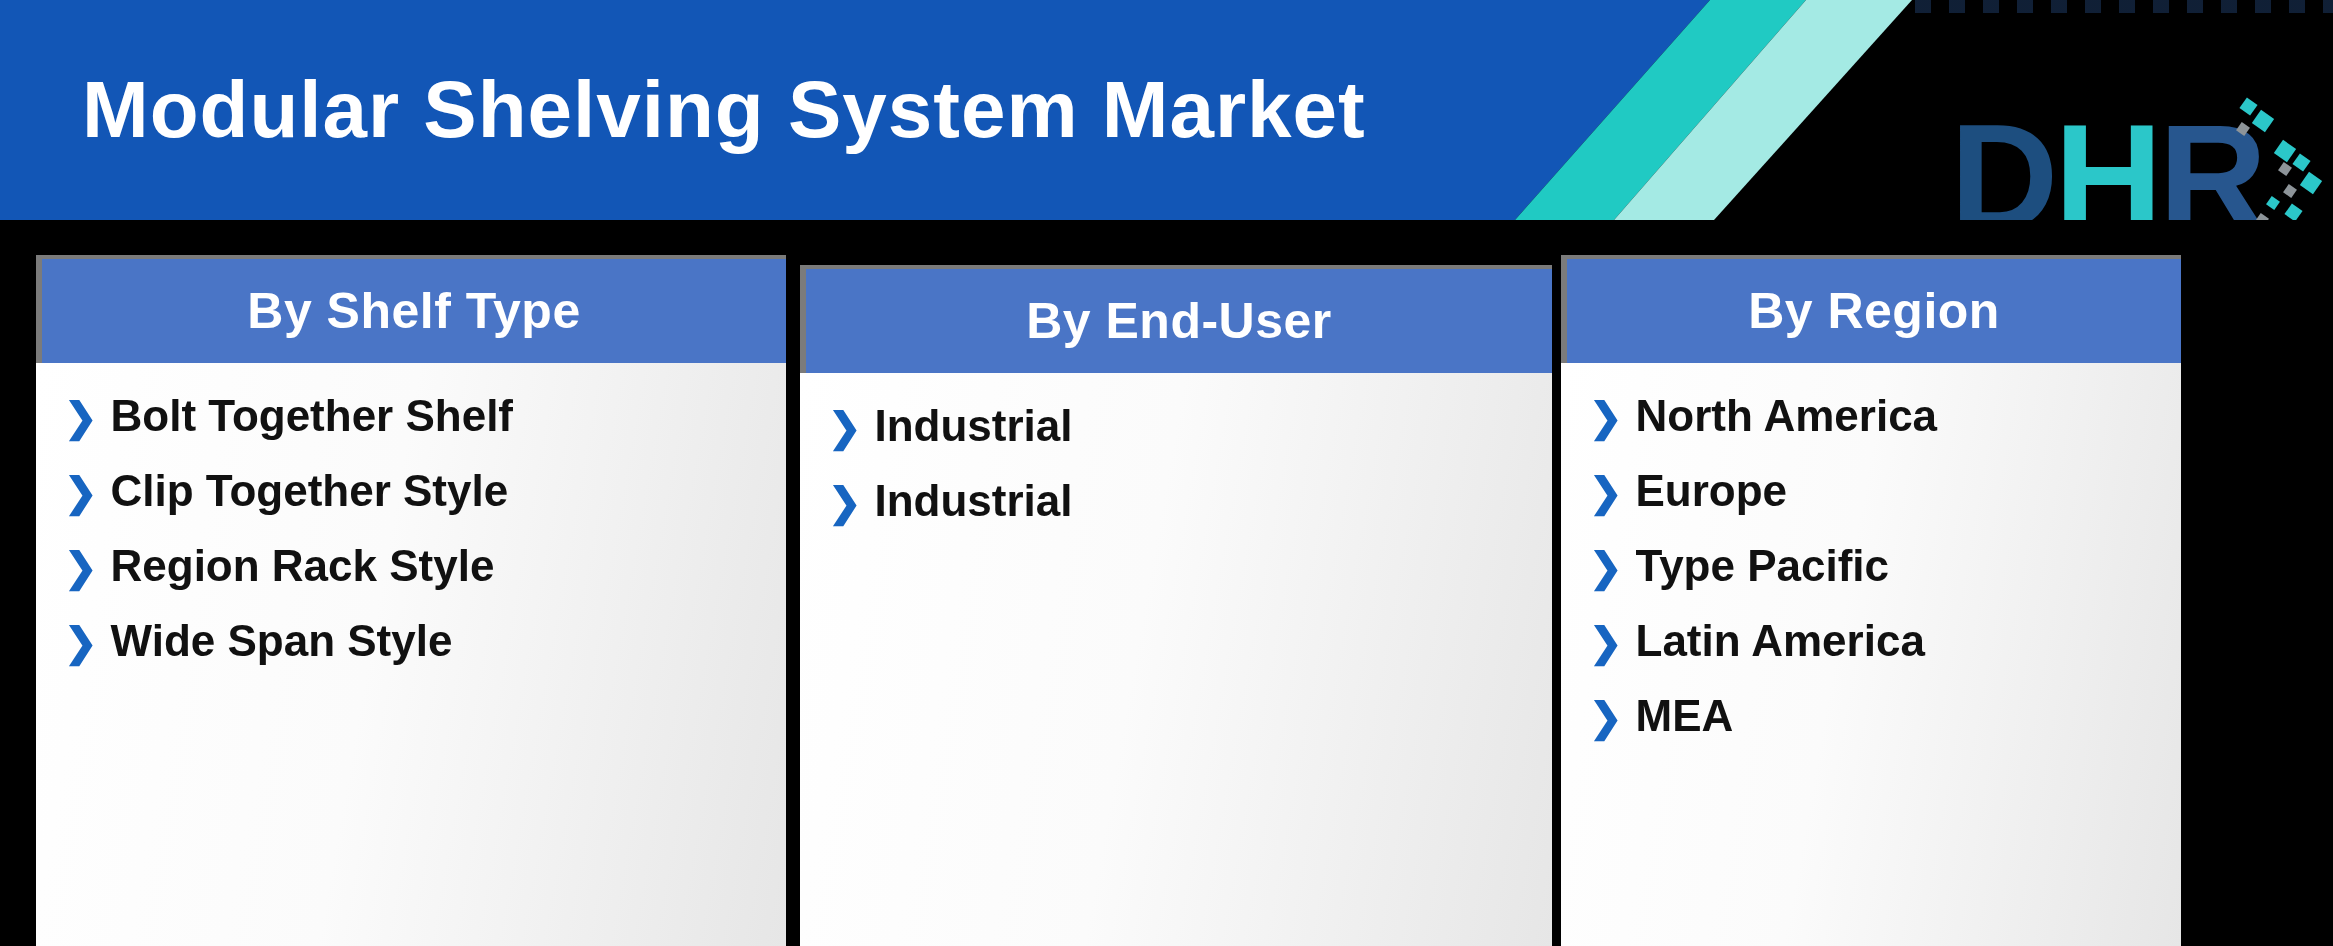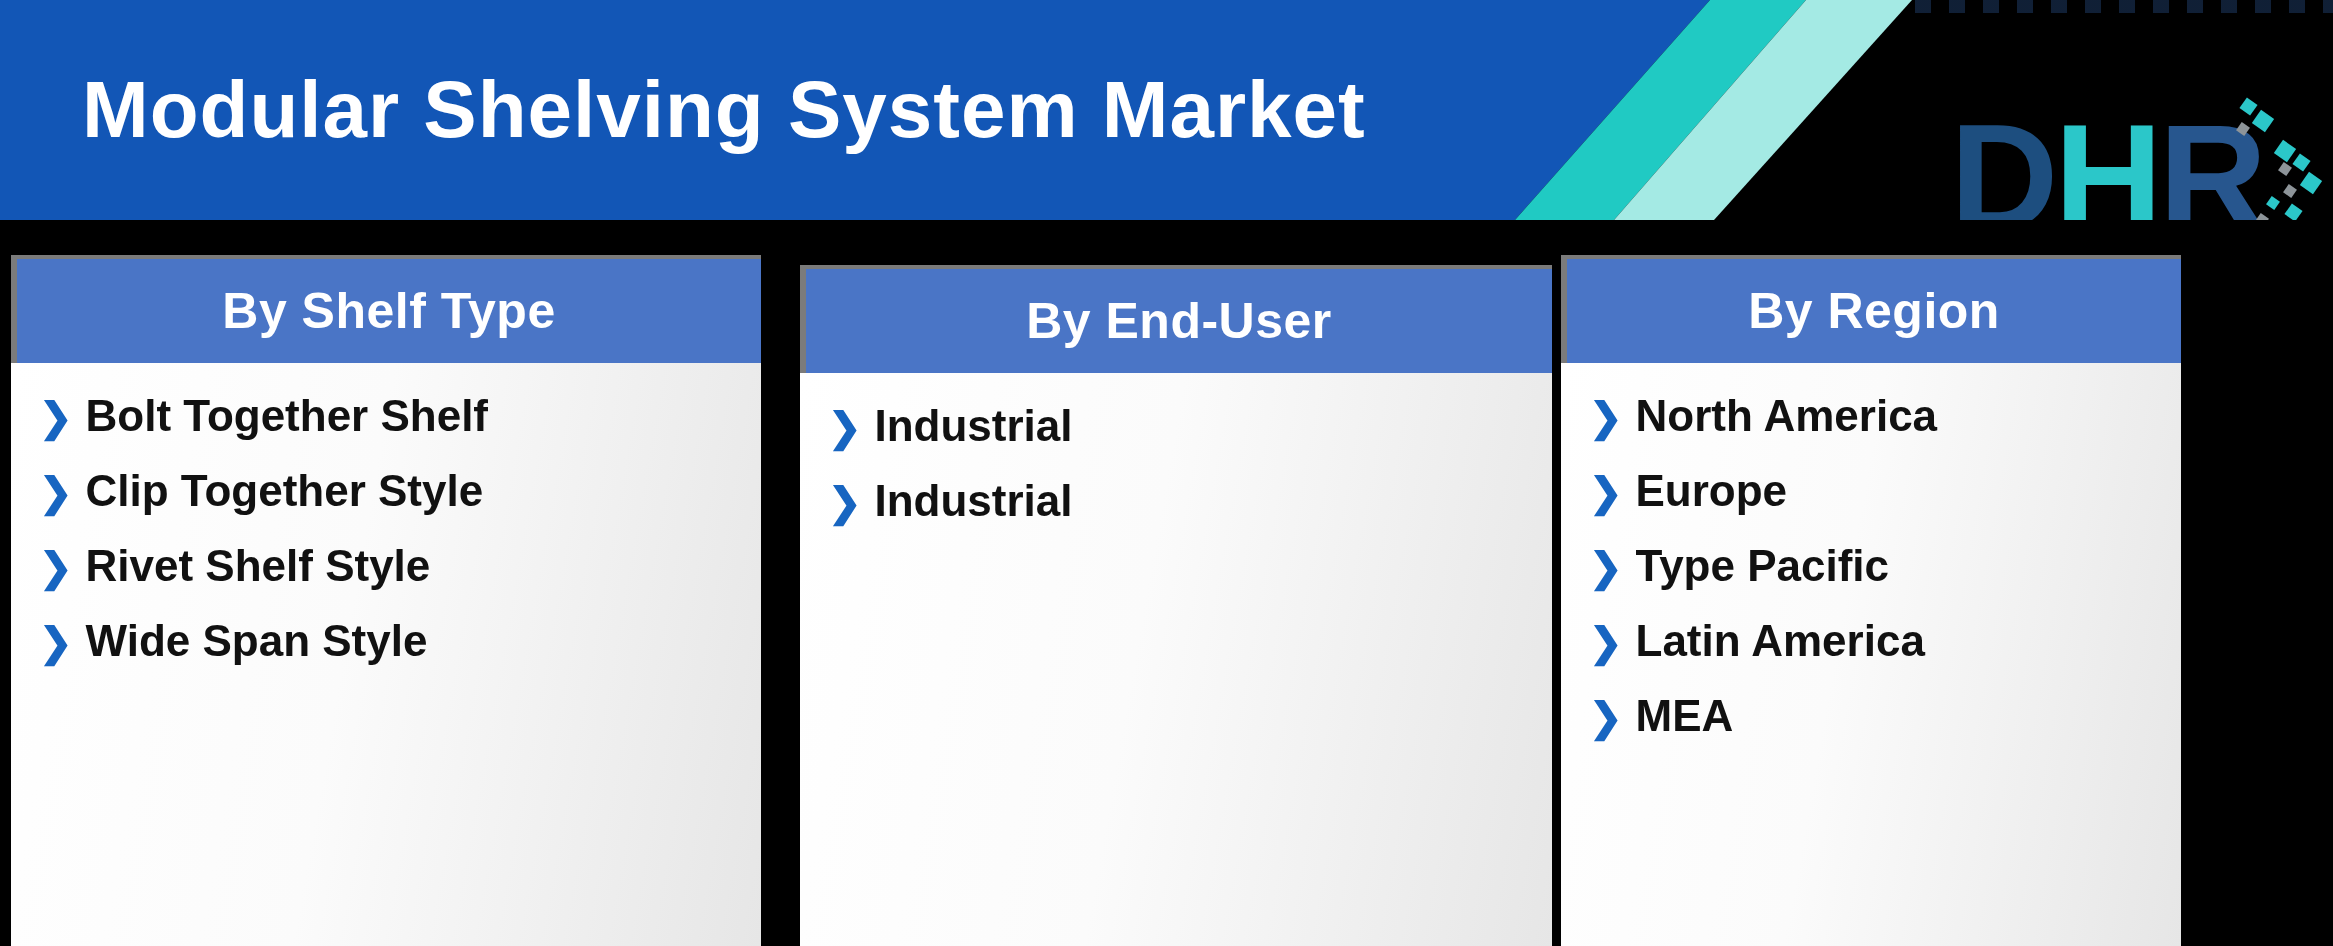--- a/index.html
+++ b/index.html
@@ -31,21 +31,21 @@
   .logo-r{color:#27568e;}
   .px{position:absolute;background:#2bc7c9;transform:rotate(35deg);}
   .px.gray{background:#8d9499;}
   .px.s10{width:10px;height:10px;}
   .px.s13{width:13px;height:13px;}
   .px.s16{width:16px;height:16px;}
 
   
   .columns-area{position:absolute;left:0;top:220px;width:2333px;height:726px;background:#000;}
   .seg-column{position:absolute;top:35px;height:691px;}
-  .col-1{left:11px;width:750px;}
+  .col-1{left:36px;width:750px;}
   .col-2{left:800px;width:752px;margin-top:10px;}
   .col-3{left:1552px;width:620px;padding-left:9px;}
   .col-header{
     height:104px;background:#4a75c6;
     border-top:4px solid #7b7b7b;border-left:6px solid #7b7b7b;
     display:flex;align-items:center;justify-content:center;
     color:#ffffff;font-size:50px;font-weight:700;letter-spacing:.5px;
   }
   .col-body{
     height:583px;
@@ -104,21 +104,21 @@
         <li class="seg-item">
             <span class="chevron">❯</span>
             <span>Bolt Together Shelf</span>
           </li>
         <li class="seg-item">
             <span class="chevron">❯</span>
             <span>Clip Together Style</span>
           </li>
         <li class="seg-item">
             <span class="chevron">❯</span>
-            <span>Rivet Shelf Style</span>
+            <span>Region Rack Style</span>
           </li>
         <li class="seg-item">
             <span class="chevron">❯</span>
             <span>Wide Span Style</span>
           </li>
       </ul>
     </div>
   </div>
 
   <div class="seg-column col-2">

